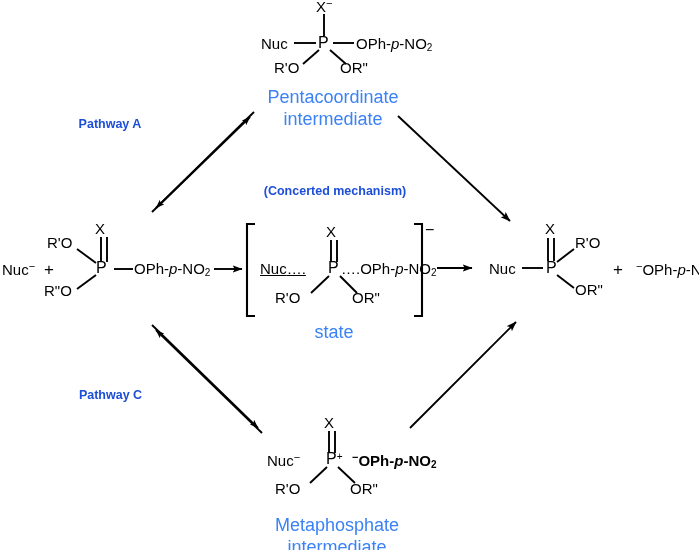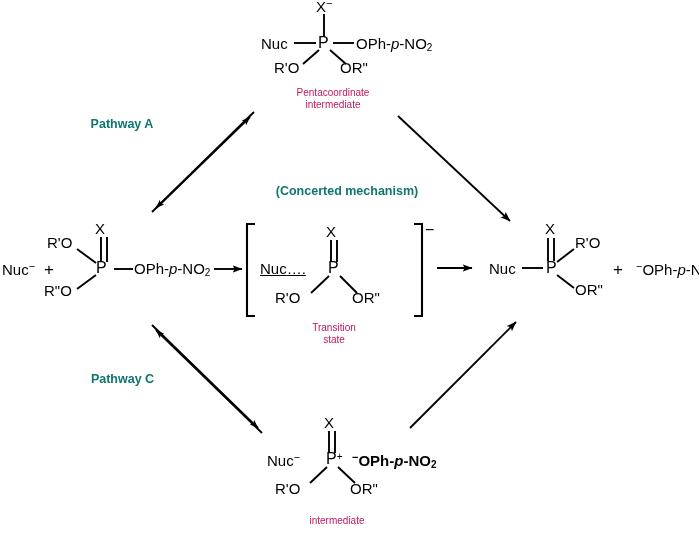--- a/index.html
+++ b/index.html
@@ -30,30 +30,29 @@
   .chem .it { font-style: italic; }
   .chem sub { font-size: 10px; vertical-align: -0.22em; }
   .chem sup { font-size: 11px; vertical-align: 0.42em; }
   .pathlabel {
     font-family: "Liberation Sans", sans-serif;
     font-weight: bold;
     font-size: 12.5px;
     text-align: center;
     line-height: 1.25;
     white-space: nowrap;
-    color: #0f766e;
-    margin-left: 12px;
+    color: #1d4ed8;
   }
   .caption {
     font-family: "Liberation Sans", sans-serif;
-    font-size: 10px;
+    font-size: 18px;
     text-align: center;
     line-height: 1.22;
     white-space: nowrap;
-    color: #be185d;
+    color: #3b82f6;
   }
   .svglayer {
     position: absolute; left: 0; top: 0;
     width: 699px; height: 550px;
     pointer-events: none;
   }
   .plus {
     font-family: "Liberation Sans", sans-serif;
     font-size: 17px;
     color: #000;
@@ -201,49 +200,51 @@
   </div>
 
   <div class="abs chem" style="left:326px; top:224px;">X</div>
 
   <div class="abs chem" style="left:260px; top:261px;text-decoration:underline;">
     <span>Nuc</span><span>….</span>
   </div>
 
   <div class="abs chem" style="left:328px; top:260px; font-size:16px;">P</div>
 
+  <div class="abs chem" style="left:341px; top:261px;">
+    <span>….</span><span>OPh-</span><span class="it">p</span><span>-NO</span><sub>2</sub>
+  </div>
 
   <div class="abs chem" style="left:275px; top:290px;">R'O</div>
 
   <div class="abs chem" style="left:352px; top:290px;">OR"</div>
 
   <div class="abs chem" style="left:425px; top:222px; font-size:16px;">−</div>
 
   <div class="abs caption" style="left:274px; top:322px; width:120px;">
-    <div>Transition</div>
     <div>state</div>
   </div>
 
   <div class="abs chem" style="left:545px; top:221px;">X</div>
 
   <div class="abs chem" style="left:489px; top:261px;">Nuc</div>
 
   <div class="abs chem" style="left:546px; top:260px; font-size:16px;">P</div>
 
   <div class="abs chem" style="left:575px; top:235px;">R'O</div>
 
   <div class="abs chem" style="left:575px; top:282px;">OR"</div>
 
   <div class="abs plus" style="left:613px; top:260px;">+</div>
 
   <div class="abs chem" style="left:636px; top:261px;">
     <sup>−</sup><span>OPh-</span><span class="it">p</span><span>-NO</span>
   </div>
 
-  <div class="abs pathlabel" style="left:28px; top:372px; width:165px;">
+  <div class="abs pathlabel" style="left:28px; top:388px; width:165px;">
     <div>Pathway C</div>
   </div>
 
   <div class="abs chem" style="left:324px; top:415px;">X</div>
 
   <div class="abs chem" style="left:267px; top:452px;">
     <span>Nuc</span><sup>−</sup>
   </div>
 
   <div class="abs chem" style="left:326px; top:451px; font-size:16px;">
@@ -252,16 +253,17 @@
 
   <div class="abs chem" style="left:352px; top:452px;font-weight:bold;">
     <sup>−</sup><span>OPh-</span><span class="it">p</span><span>-NO</span><sub>2</sub>
   </div>
 
   <div class="abs chem" style="left:275px; top:481px;">R'O</div>
 
   <div class="abs chem" style="left:350px; top:481px;">OR"</div>
 
   <div class="abs caption" style="left:263px; top:515px; width:148px;">
+    <div>Metaphosphate</div>
     <div>intermediate</div>
   </div>
 
 </div>
 
 </body></html>

